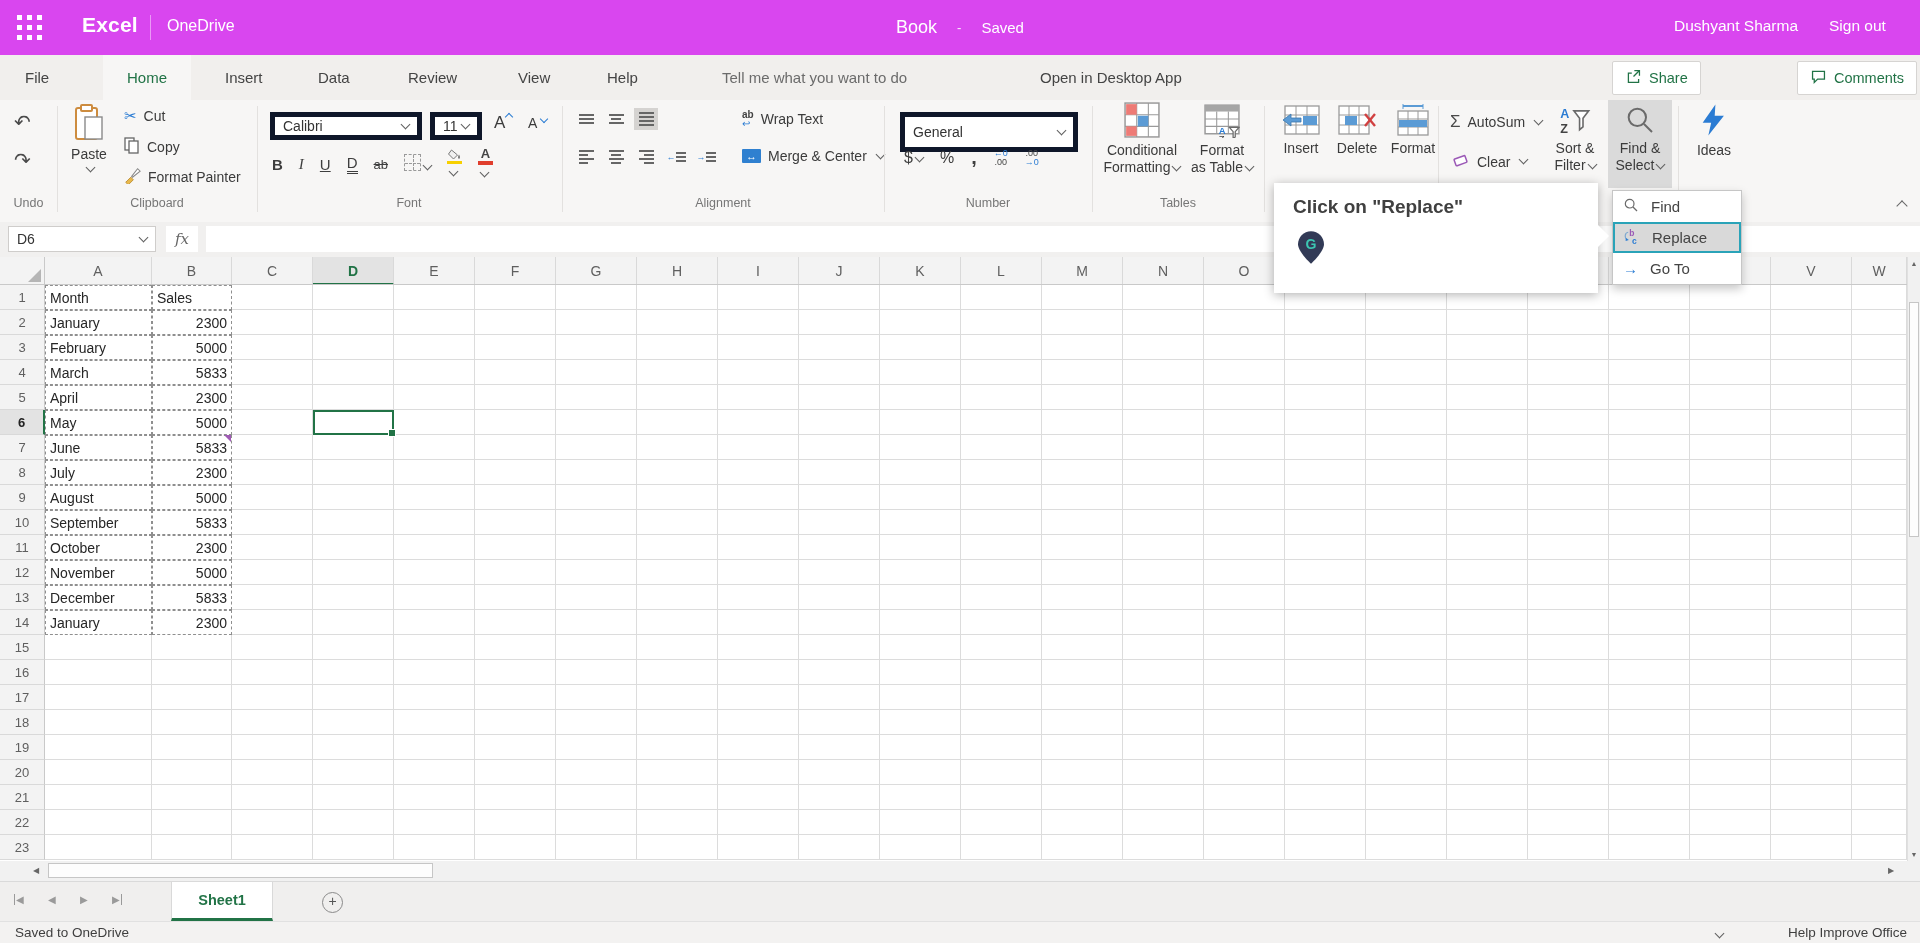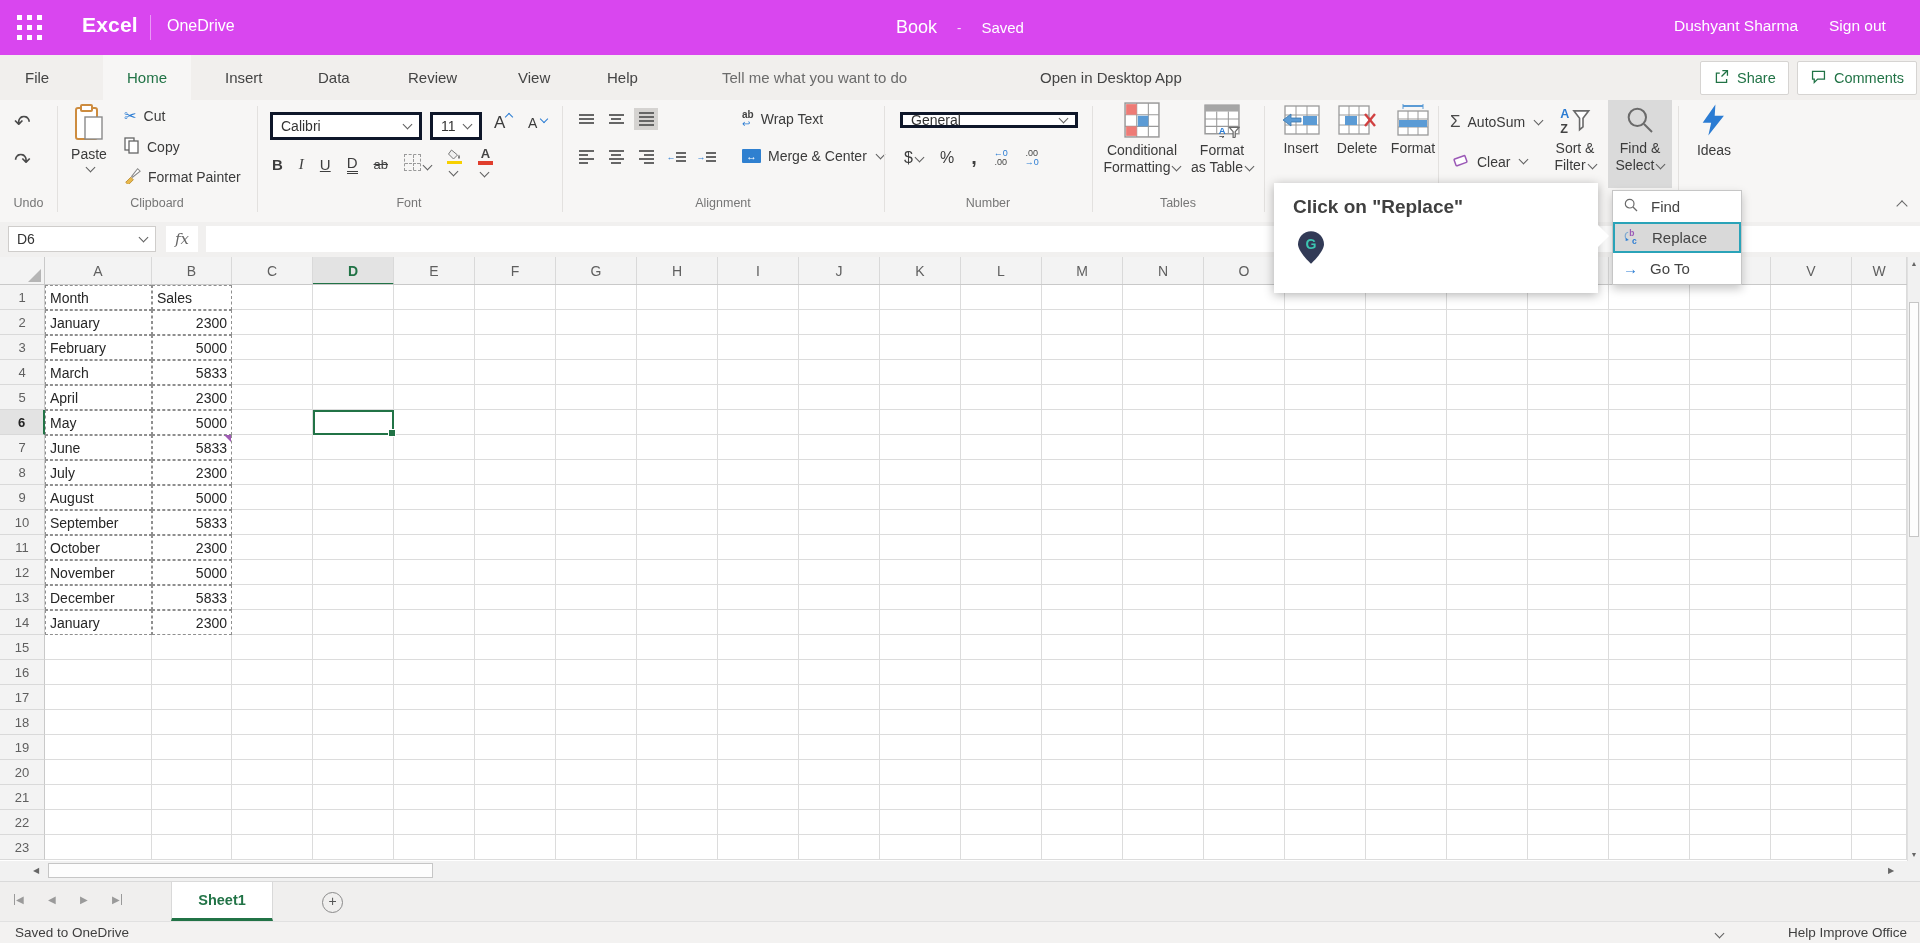--- a/index.html
+++ b/index.html
@@ -22,36 +22,36 @@
   .tb-signout{position:absolute;left:1829px;top:17px;font-size:15.5px;cursor:pointer}
   
   #menubar{position:absolute;left:0;top:55px;width:1920px;height:45px;background:#f1efed}
   .mtab{position:absolute;top:0;height:45px;line-height:45px;font-size:15px;color:#444;cursor:pointer}
   .mtab-home{position:absolute;left:103px;top:0;width:88px;height:45px;line-height:45px;text-align:center;
      background:#f7f6f5;color:#217346;font-size:15px;cursor:pointer}
   .tellme{position:absolute;left:722px;top:0;height:45px;line-height:45px;font-size:15px;color:#6b6b6b;cursor:pointer}
   .opendesk{position:absolute;left:1040px;top:0;height:45px;line-height:45px;font-size:15px;color:#444;cursor:pointer}
   .topbtn{position:absolute;top:6px;height:32px;background:#fff;border:1px solid #d6d4d2;border-radius:2px;
      display:flex;align-items:center;gap:7px;padding:0 12px;color:#217346;font-size:14.5px;cursor:pointer}
-  #share-btn{left:1700px}  #comments-btn{left:1797px}
+  #share-btn{left:1612px}  #comments-btn{left:1797px}
   
   #ribbon{position:absolute;left:0;top:100px;width:1920px;height:122px;background:#f7f6f5;
      border-bottom:1px solid #d6d4d2}
   .sep{position:absolute;top:6px;height:106px;width:1px;background:#e3e1df}
   .grp-label{position:absolute;top:96px;font-size:12.5px;color:#767676;text-align:center;white-space:nowrap}
   .hbtn{position:absolute;display:flex;align-items:center;gap:7px;font-size:14px;color:#3b3b3b;
      white-space:nowrap;cursor:pointer}
   .vbtn{position:absolute;display:flex;flex-direction:column;align-items:center;font-size:14px;
      color:#3b3b3b;text-align:center;cursor:pointer;line-height:17px}
   .glyph{font-size:18px;color:#4a4a4a}
   .chev{display:inline-block;width:6px;height:6px;border-right:1.3px solid #5f5f5f;
      border-bottom:1.3px solid #5f5f5f;transform:rotate(45deg);margin-left:3px;position:relative;top:-2px}
   .chev-up{display:inline-block;width:7px;height:7px;border-right:1.5px solid #5f5f5f;
      border-top:1.5px solid #5f5f5f;transform:rotate(-45deg)}
-  .combo{position:absolute;background:#fff;border:3px solid #0f172a;display:flex;align-items:center;
+  .combo{position:absolute;background:#fff;border:5px solid #0f172a;display:flex;align-items:center;
      padding:0 8px;font-size:14px;color:#333;cursor:pointer;box-sizing:border-box}
   .combo .chev{margin-left:auto}
   .fmtbtn{font-size:15px;color:#3e3e3e;cursor:pointer}
   .bars{width:15px;display:flex;flex-direction:column;gap:2.6px}
   .bars i{display:block;height:1.6px;background:#666;width:100%}
   .bars.center i:nth-child(even){width:62%;margin:0 auto}
   .bars.left i:nth-child(even){width:62%}
   .bars.right i:nth-child(even){width:62%;margin-left:auto}
   .alibox{width:24px;height:22px;display:flex;align-items:center;justify-content:center;cursor:pointer}
   .alibox.on{background:#d5d3d1}
@@ -345,21 +345,21 @@
       </span>
   </div>
   <div class="hbtn" style="left:742px;top:48px">
     <span class="mergeicon">↔</span>
     <span>Merge &amp; Center</span>
     <span class="chev"></span>
   </div>
   <div class="grp-label" style="left:564px;width:318px">Alignment</div>
   <div class="sep" style="left:884px"></div>
 
-  <div class="combo" style="left:900px;top:12px;width:178px;height:16px">
+  <div class="combo" style="left:900px;top:12px;width:178px;height:40px">
     <span>General</span>
       <span class="chev"></span>
   </div>
   <div class="hbtn" style="left:904px;top:46px;gap:17px">
     <span><span class="fmtbtn" style="font-size:16px">$</span><span class="chev"></span></span>
     <span class="fmtbtn" style="font-size:16px">%</span>
     <span class="fmtbtn" style="font-size:20px;font-weight:bold">,</span>
     <span class="decstack">
         <b>←0</b>
         <span>.00</span>

